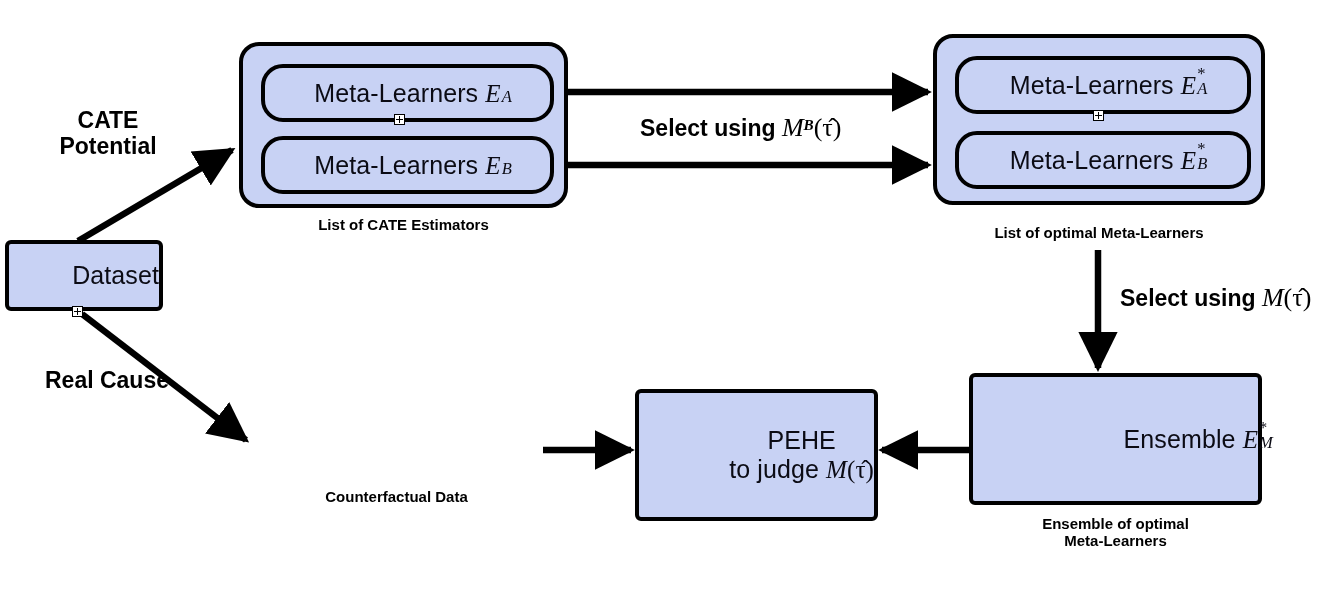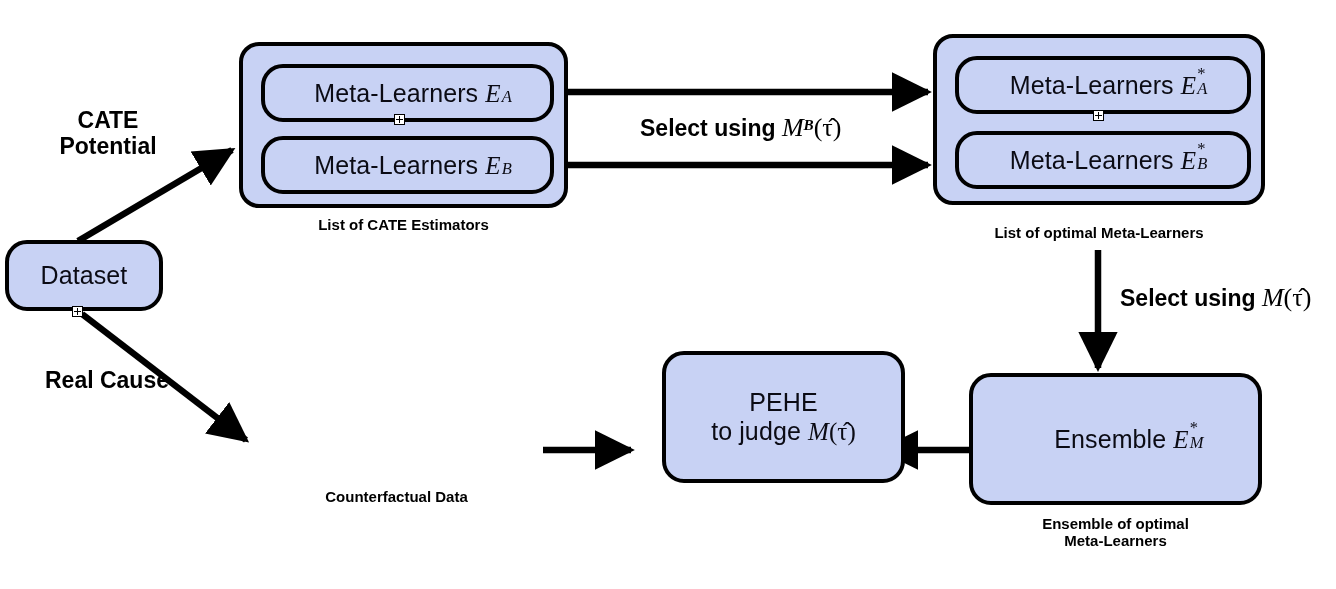--- a/index.html
+++ b/index.html
@@ -7,21 +7,21 @@
        font-family:"Liberation Sans","DejaVu Sans",sans-serif;}
   #stage{position:relative;width:1336px;height:589px;background:#fff;}
 
   
   .box{position:absolute;box-sizing:border-box;
        background:#c8d2f4;border:4px solid #000;
        display:flex;align-items:center;justify-content:center;
        text-align:center;color:#0b0b14;}
   .box.outer{background:#c8d2f4;border-radius:20px;display:block;}
   .box.inner{border-radius:22px;border-width:4px;}
-  .box.plain{border-radius:22px;}
+  .box.plain{border-radius:6px;justify-content:flex-end;}
 
   .boxtxt{font-size:25px;line-height:1.18;letter-spacing:.1px;
           font-weight:400;white-space:nowrap;}
   .boxtxt.two{white-space:normal;}
 
   
   .mi{font-family:"Liberation Serif","DejaVu Serif",serif;font-style:italic;}
   .mu{font-family:"Liberation Serif","DejaVu Serif",serif;font-style:normal;}
   sup.sp{font-family:"Liberation Serif","DejaVu Serif",serif;font-style:italic;
          font-size:.66em;vertical-align:0.42em;}
@@ -114,21 +114,21 @@
   <div class="handle" style="left:1093px;top:110px;"></div>
   <div class="cap" style="left:913px;top:224px;width:372px;">List of optimal Meta-Learners</div>
 
   <div class="box plain" style="left:5px;top:240px;width:158px;height:71px;">
     <span class="boxtxt">Dataset</span>
   </div>
   <div class="handle" style="left:72px;top:306px;"></div>
 
   <div class="cap" style="left:250px;top:488px;width:293px;">Counterfactual Data</div>
 
-  <div class="box plain" style="left:635px;top:351px;width:243px;height:132px;margin-left:27px;">
+  <div class="box plain" style="left:635px;top:389px;width:243px;height:132px;">
     <span class="boxtxt two">
       <span>PEHE</span><br>
       <span>to judge</span>
       <span class="mi">M</span><span class="mu">(τ̂)</span>
     </span>
   </div>
 
   <div class="box plain" style="left:969px;top:373px;width:293px;height:132px;padding-left:12px;">
     <span class="boxtxt">
       <span>Ensemble</span>

